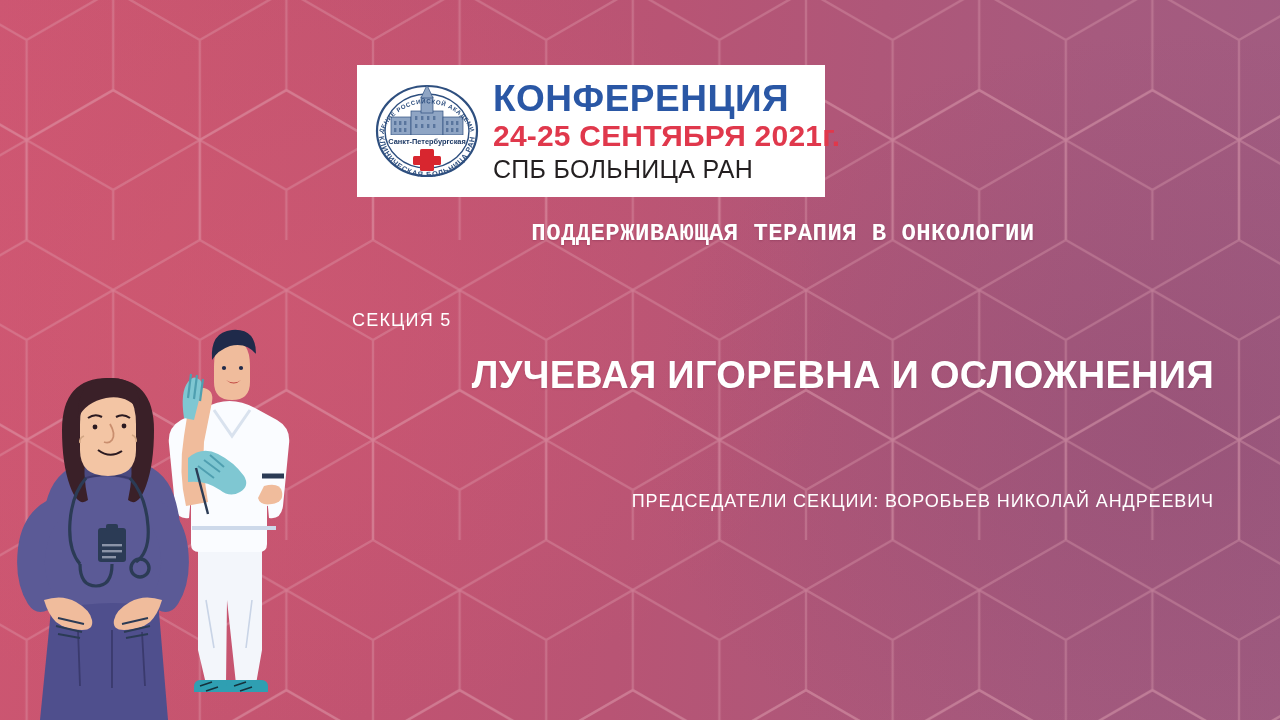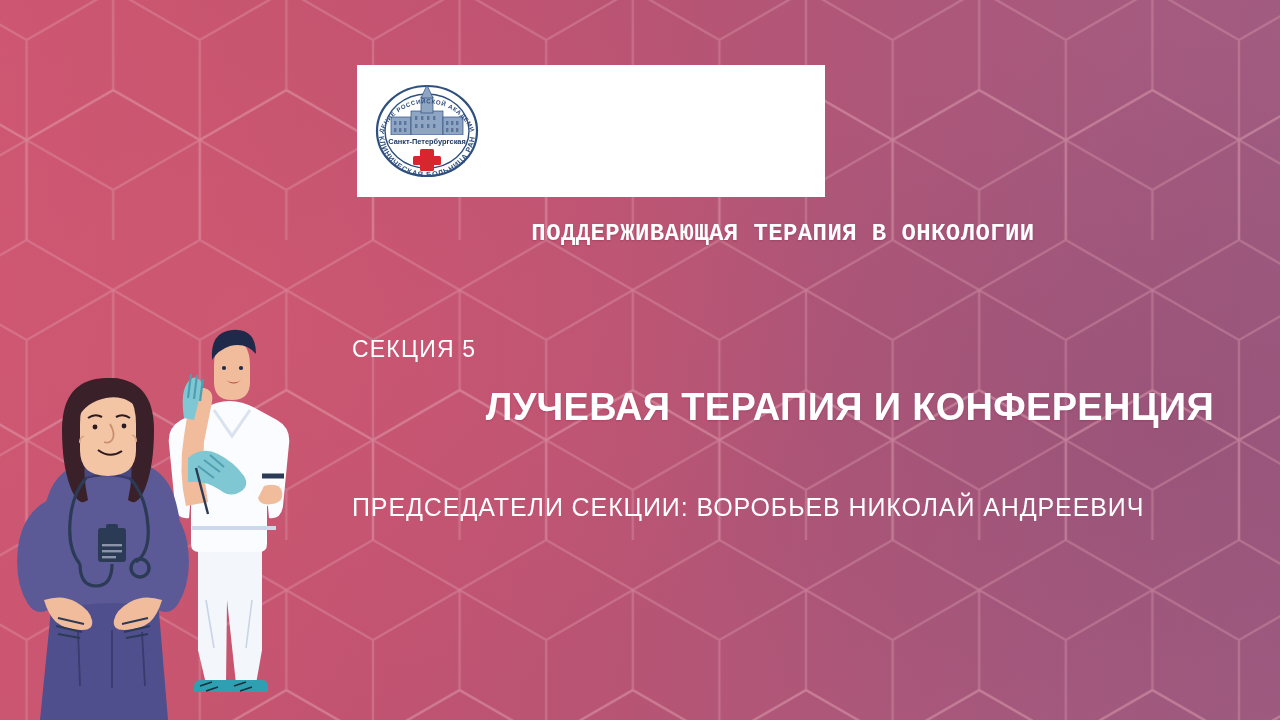--- a/index.html
+++ b/index.html
@@ -108,45 +108,45 @@
     font-weight: bold;
     letter-spacing: 0.4px;
     line-height: 1.34;
     text-align: center;
     text-shadow: 0 1px 2px rgba(90,25,55,0.25);
     font-family: Liberation Mono, monospace;
   }
   .maintitle .ln { display: block; white-space: nowrap; }
 
   .section-label {
-    margin-top: 86px;
+    margin-top: 60px;
     color: #ffffff;
-    font-size: 23px;
+    font-size: 18px;
     font-weight: normal;
     letter-spacing: 1.2px;
     text-align: left;
   }
   .section-title {
     margin-top: 23px;
     color: #ffffff;
     font-size: 38px;
     font-weight: bold;
     letter-spacing: 0.3px;
     text-align: right;
     white-space: nowrap;
     text-shadow: 0 1px 2px rgba(90,25,55,0.22);
   }
   .chairs {
-    margin-top: 56px;
+    margin-top: 88px;
     color: #ffffff;
-    font-size: 25px;
+    font-size: 18px;
     font-weight: normal;
     letter-spacing: 0.9px;
     line-height: 1.78;
-    text-align: left;
+    text-align: right;
   }
   .chairs .ln { display: block; white-space: nowrap; }
 
   
   .illus {
     position: absolute;
     left: 0px;
     top: 300px;
     width: 360px;
     height: 420px;
@@ -308,29 +308,34 @@
       </g>
 
       <text fill="#2e4f7f" font-family="'Liberation Sans', sans-serif" font-size="6.1" font-weight="bold" letter-spacing="0.6">
         <textPath href="#arcTop" startOffset="50%" text-anchor="middle">УЧРЕЖДЕНИЕ РОССИЙСКОЙ АКАДЕМИИ НАУК</textPath>
       </text>
       <text fill="#2e4f7f" font-family="'Liberation Sans', sans-serif" font-size="7.4" font-weight="bold" letter-spacing="0.8">
         <textPath href="#arcBot" startOffset="50%" text-anchor="middle">КЛИНИЧЕСКАЯ БОЛЬНИЦА РАН</textPath>
       </text>
     </svg>
 
+    <div class="logo-text">
+      <div class="logo-line1">КОНФЕРЕНЦИЯ</div>
+      <div class="logo-line2">24-25 СЕНТЯБРЯ 2021г.</div>
+      <div class="logo-line3">СПБ БОЛЬНИЦА РАН</div>
+    </div>
   </div>
 
   <div class="content">
 
     <div class="maintitle">
       <span class="ln">ПОДДЕРЖИВАЮЩАЯ ТЕРАПИЯ В ОНКОЛОГИИ</span>
     </div>
 
     <div class="section-label">СЕКЦИЯ 5</div>
-    <div class="section-title">ЛУЧЕВАЯ ТЕРАПИЯ И КОНФЕРЕНЦИЯ</div>
+    <div class="section-title">ЛУЧЕВАЯ ИГОРЕВНА И ОСЛОЖНЕНИЯ</div>
 
     <div class="chairs">
       <span class="ln">ПРЕДСЕДАТЕЛИ СЕКЦИИ: ВОРОБЬЕВ НИКОЛАЙ АНДРЕЕВИЧ</span>
     </div>
   </div>
 
 </div>
 
 </body></html>

